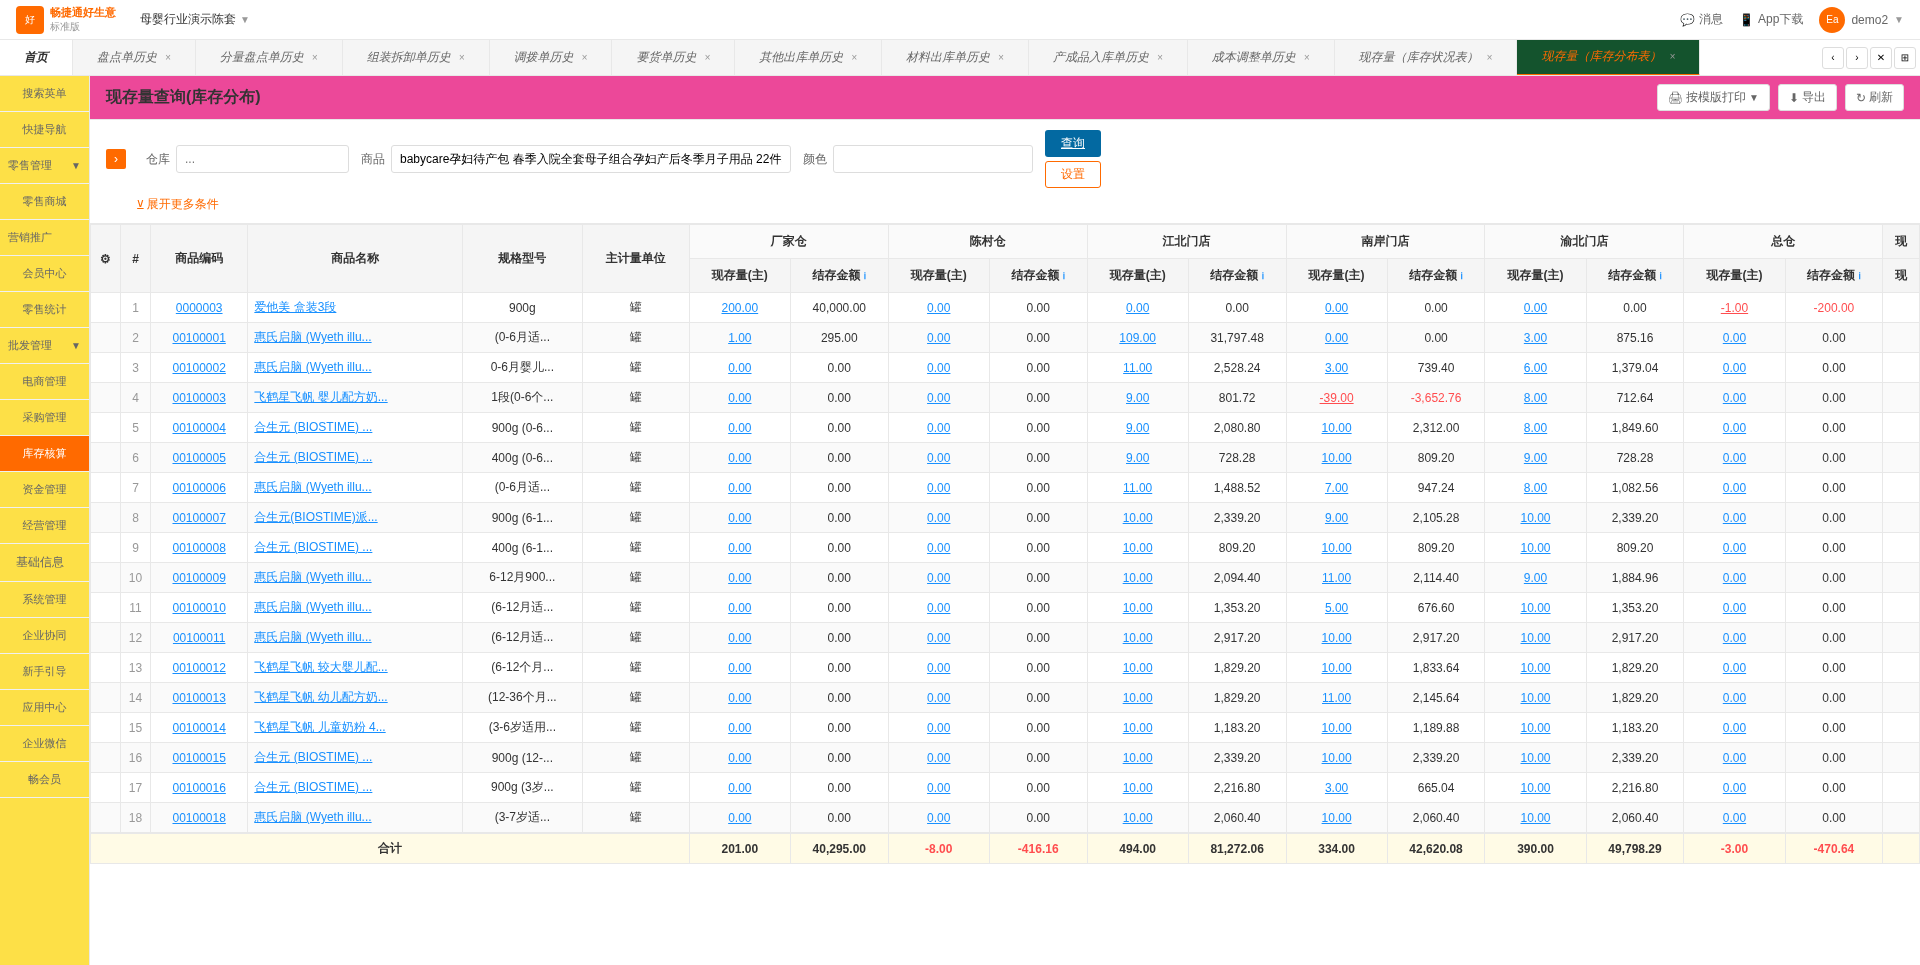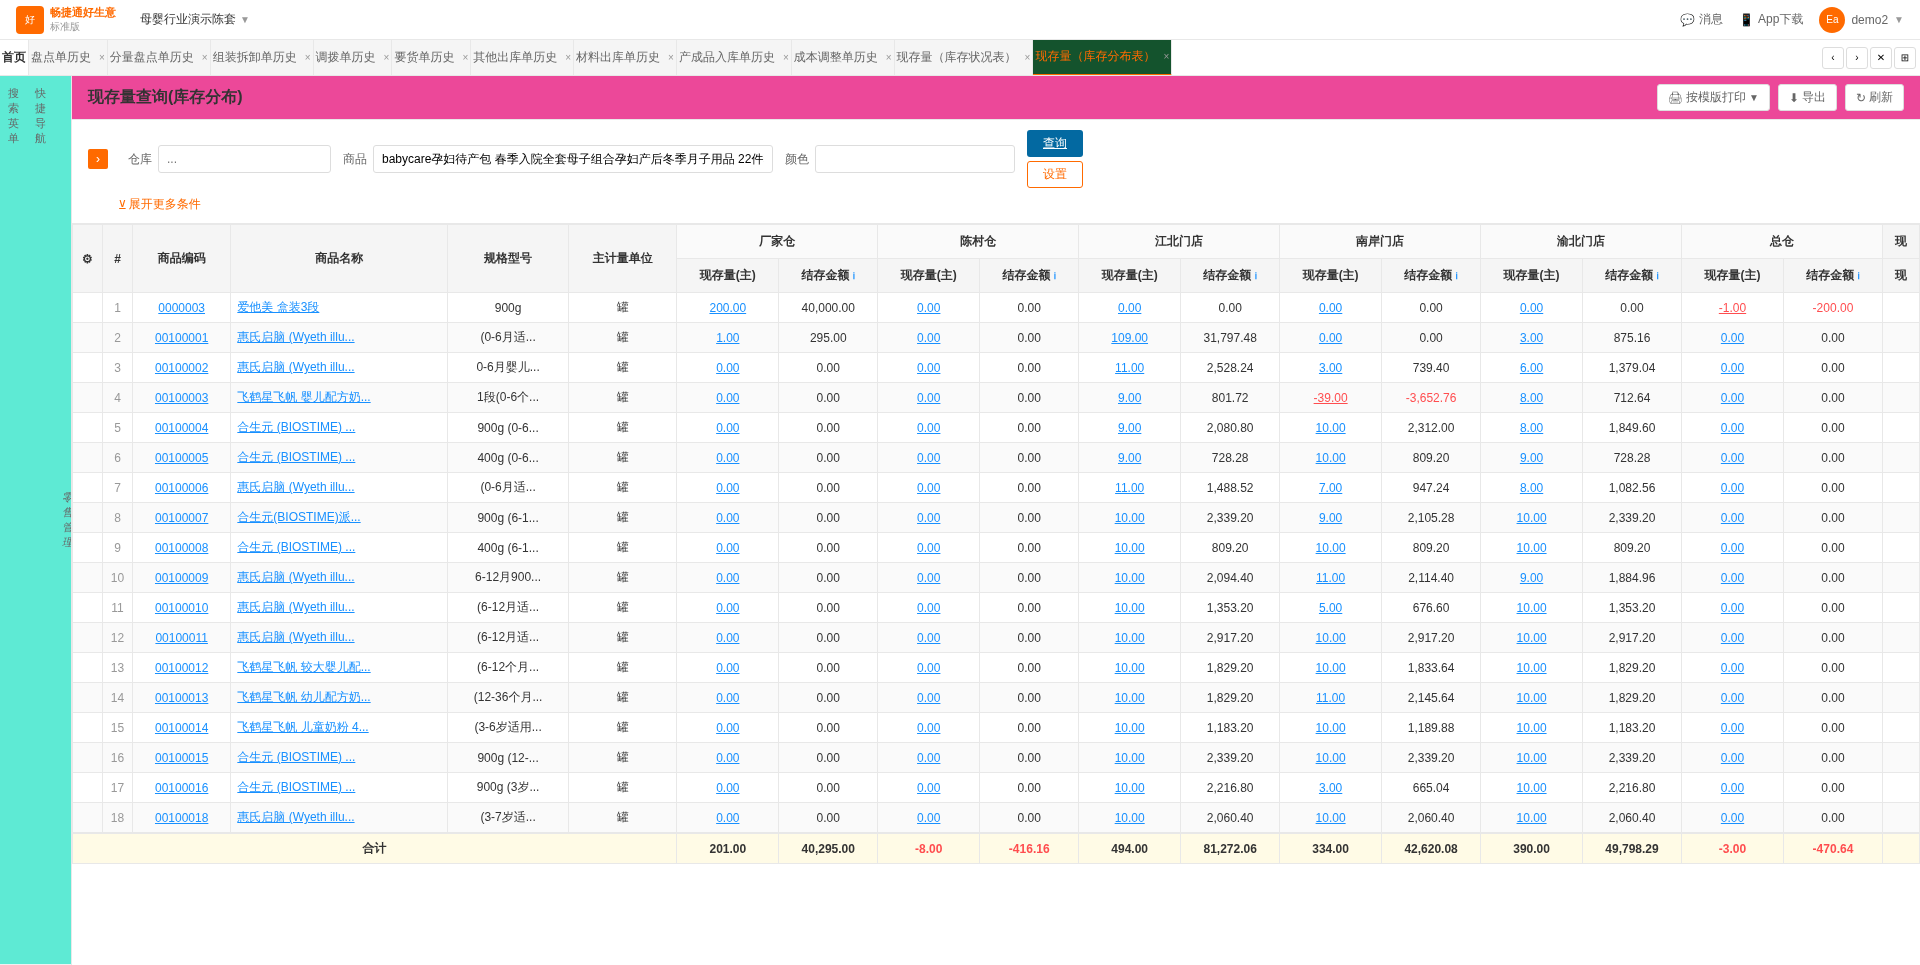--- a/index.html
+++ b/index.html
@@ -11,32 +11,32 @@
     .logo-area { display: flex; align-items: center; gap: 6px; }
     .logo-icon { width: 28px; height: 28px; background: #ff6a00; border-radius: 4px; display: flex; align-items: center; justify-content: center; color: white; font-size: 10px; }
     .logo-text { color: #ff6a00; font-size: 11px; font-weight: bold; }
     .top-bar-right { display: flex; align-items: center; gap: 16px; font-size: 12px; color: #666; }
     .top-bar-right .icon-btn { display: flex; align-items: center; gap: 4px; cursor: pointer; }
     .avatar { width: 26px; height: 26px; border-radius: 50%; background: #ff6a00; display: flex; align-items: center; justify-content: center; color: white; font-size: 10px; }
     
     
     .tabs-bar { height: 36px; background: #fff; display: flex; align-items: center; border-bottom: 1px solid #e8e8e8; overflow: hidden; }
     .tabs-scroll { display: flex; align-items: center; flex: 1; overflow: hidden; }
-    .tab-item { display: flex; align-items: center; height: 36px; padding: 0 2px; font-size: 12px; border-right: 1px solid #e8e8e8; cursor: pointer; white-space: nowrap; background: #f5f5f5; color: #666; gap: 4px; }
+    .tab-item { display: flex; align-items: center; height: 36px; padding: 0 24px; font-size: 12px; border-right: 1px solid #e8e8e8; cursor: pointer; white-space: nowrap; background: #f5f5f5; color: #666; gap: 4px; font-style: italic; }
     .tab-item.home { background: #fff; color: #333; font-weight: bold; }
     .tab-item.active { background: #14532d; color: #ff6a00; border-bottom: 2px solid #ff6a00; }
     .tab-item .close-x { font-size: 10px; color: #999; margin-left: 4px; }
     .tab-nav-btns { display: flex; align-items: center; gap: 2px; padding: 0 4px; }
     .tab-nav-btn { width: 22px; height: 22px; border: 1px solid #ddd; border-radius: 3px; background: #fff; cursor: pointer; display: flex; align-items: center; justify-content: center; font-size: 10px; }
     
     
     .main-layout { display: flex; height: calc(965px - 76px); }
     
     
-    .sidebar { width: 72px; background: #5eead4; border-right: 1px solid #e8e8e8; display: flex; overflow-y: auto; }
+    .sidebar { width: 90px; background: #fde047; border-right: 1px solid #e8e8e8; display: flex; flex-direction: column; overflow-y: auto; }
     
     
     .content-area { flex: 1; overflow: hidden; display: flex; flex-direction: column; }
     
     
     .page-header { background: #ec4899; padding: 8px 16px; border-bottom: 1px solid #e8e8e8; display: flex; align-items: center; justify-content: space-between; }
     .page-title { font-size: 16px; font-weight: bold; color: #333; }
     .page-actions { display: flex; align-items: center; gap: 8px; }
     .btn-outline { padding: 4px 10px; border: 1px solid #ddd; border-radius: 3px; background: #fff; cursor: pointer; font-size: 12px; color: #666; display: flex; align-items: center; gap: 3px; }
     
@@ -130,21 +130,21 @@
     <button class="tab-nav-btn">✕</button>
     <button class="tab-nav-btn">⊞</button>
   </div>
 </div>
 
 <div class="main-layout">
 
   <div class="sidebar" id="sidebar-container">
       <div style="padding: 10px 8px; text-align: center; cursor: pointer; font-size: 11px; color: rgb(102, 102, 102); border-bottom: 1px solid rgb(240, 240, 240);"><span>搜索英单</span></div>
       <div style="padding: 10px 8px; text-align: center; cursor: pointer; font-size: 11px; color: rgb(102, 102, 102); border-bottom: 1px solid rgb(240, 240, 240);"><span>快捷导航</span></div>
-      <div style="padding: 10px 8px; text-align: left; cursor: pointer; font-size: 11px; color: rgb(102, 102, 102); border-bottom: 1px solid rgb(240, 240, 240); display: flex; align-items: center; justify-content: space-between; font-style: italic;">
+      <div style="padding: 10px 8px; text-align: left; cursor: pointer; font-size: 11px; color: rgb(102, 102, 102); border-bottom: 1px solid rgb(240, 240, 240); display: flex; align-items: center; justify-content: space-between;">
         <span>零售管理</span>
         <span style="font-size: 10px;">▼</span>
       </div>
       <div style="padding: 10px 8px; text-align: center; cursor: pointer; font-size: 11px; color: rgb(102, 102, 102); border-bottom: 1px solid rgb(240, 240, 240);"><span>零售商城</span></div>
       <div style="padding: 10px 8px; text-align: left; cursor: pointer; font-size: 11px; color: rgb(102, 102, 102); border-bottom: 1px solid rgb(240, 240, 240);"><span>营销推广</span></div>
       <div style="padding: 10px 8px; text-align: center; cursor: pointer; font-size: 11px; color: rgb(102, 102, 102); border-bottom: 1px solid rgb(240, 240, 240);"><span>会员中心</span></div>
       <div style="padding: 10px 8px; text-align: center; cursor: pointer; font-size: 11px; color: rgb(102, 102, 102); border-bottom: 1px solid rgb(240, 240, 240);"><span>零售统计</span></div>
       <div style="padding: 10px 8px; text-align: left; cursor: pointer; font-size: 11px; color: rgb(102, 102, 102); border-bottom: 1px solid rgb(240, 240, 240); display: flex; align-items: center; justify-content: space-between;">
         <span>批发管理</span>
         <span style="font-size: 10px;">▼</span>

